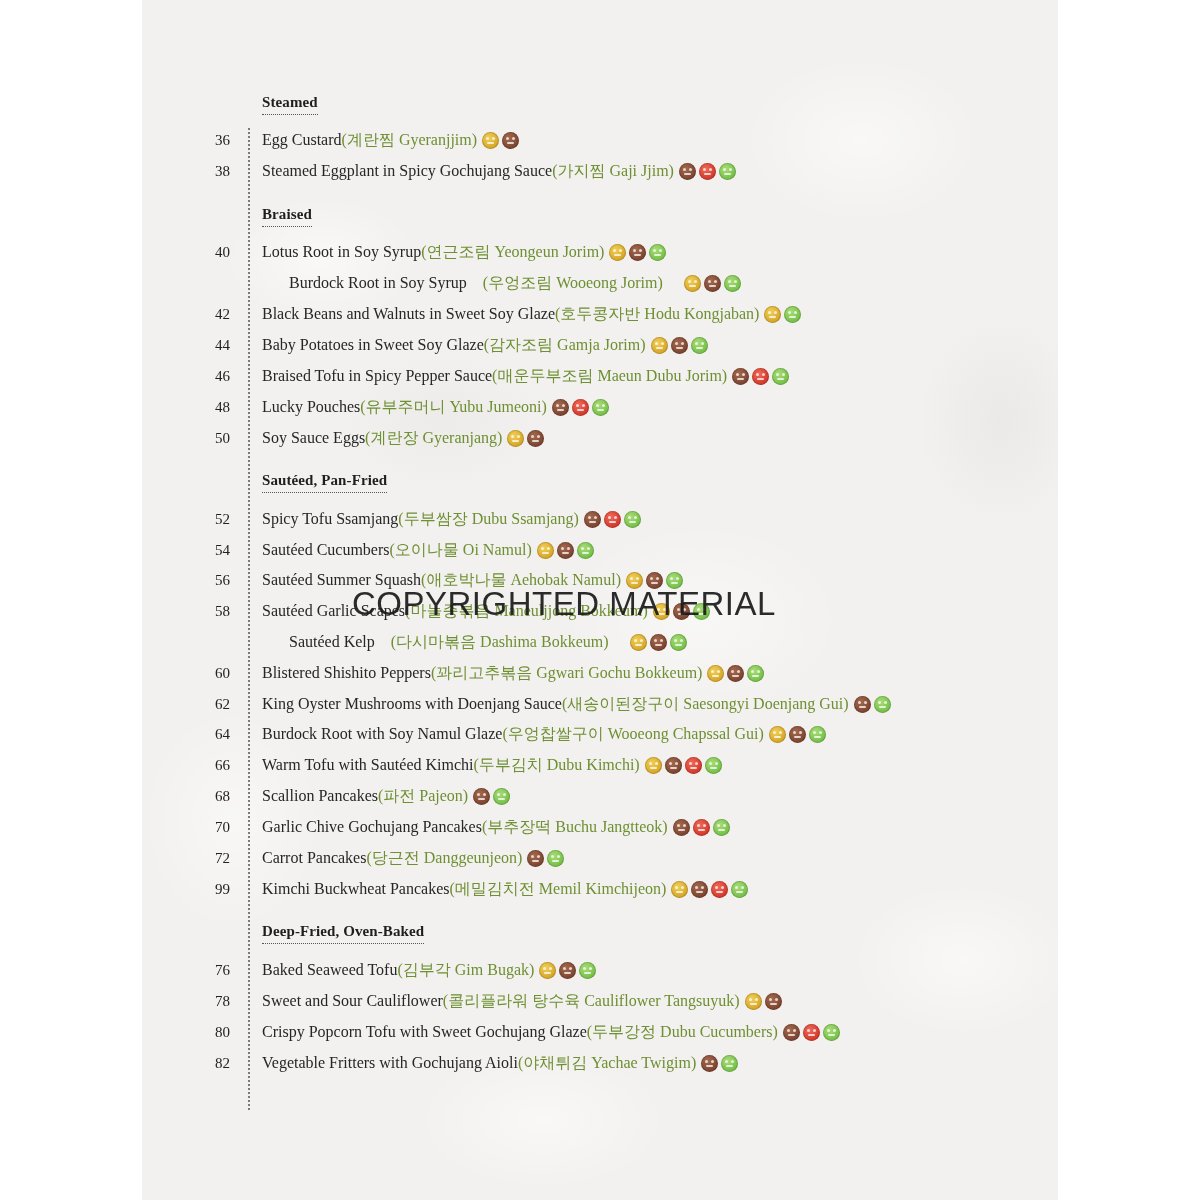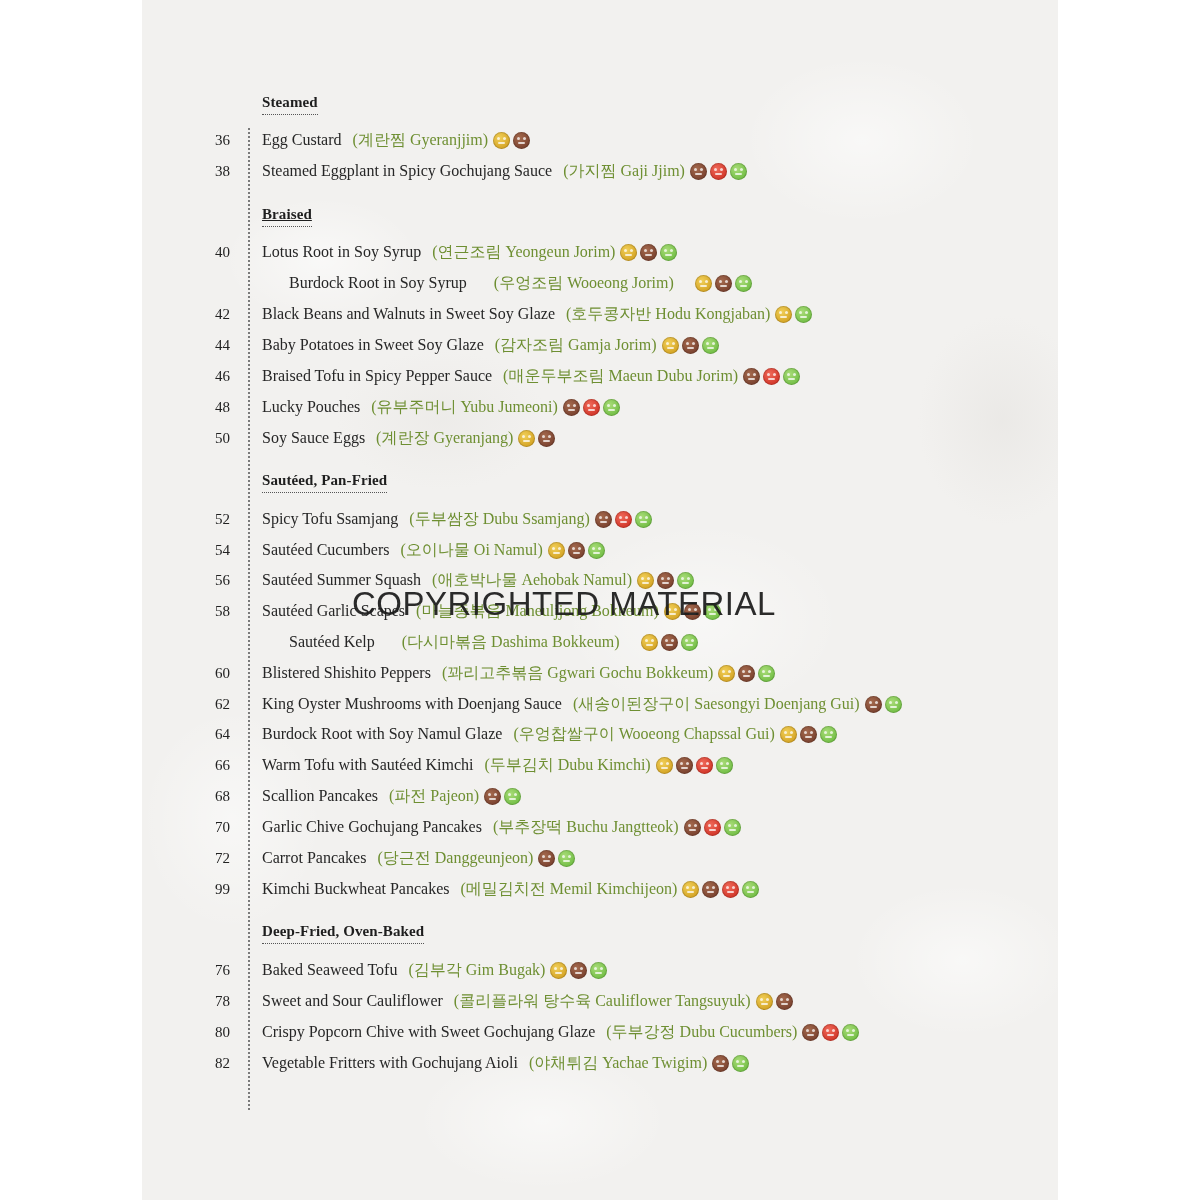--- a/index.html
+++ b/index.html
@@ -32,21 +32,21 @@
     .row {
       position: absolute; left: 0; height: 24px; display: flex; align-items: center; white-space: nowrap;
     }
     .pnum {
       position: absolute; left: 200px; width: 30px; text-align: right; font-size: 15px; color: #222;
     }
     .entry {
       position: absolute; left: 262px; display: flex; align-items: center; font-size: 16px; color: #262626;
     }
     .entry.sub { left: 289px; gap: 16px; }
-    .kor { color: #6e8f32; margin-left: 11px; }
+    .kor { color: #6e8f32; margin-left: 0; }
     .icons { display: inline-flex; margin-left: 5px; gap: 3px; }
     .ic {
       width: 17px; height: 17px; border-radius: 50%; display: inline-block; position: relative;
       box-shadow: inset 0 0 0 1px rgba(0,0,0,0.15);
     }
     .ic::before, .ic::after {
       content: ""; position: absolute; background: rgba(255,255,255,0.75); border-radius: 50%;
     }
     .ic::before { left: 4px; top: 5px; width: 3px; height: 3px; box-shadow: 6px 0 0 rgba(255,255,255,0.75); }
     .ic::after { left: 5px; top: 10px; width: 7px; height: 2px; border-radius: 1px; }
@@ -82,21 +82,21 @@
       <span class="entry">
         <span>Steamed Eggplant in Spicy Gochujang Sauce</span>
         <span class="kor">(가지찜 Gaji Jjim)</span>
         <span class="icons">
           <span class="ic savory"></span>
           <span class="ic spicy"></span>
           <span class="ic veg"></span>
         </span>
       </span>
     </div>
-    <div class="section-head" style="top: 206px; text-decoration: underline;">Braised</div>
+    <div class="section-head" style="top: 206px;">Braised</div>
     <div class="row" style="top: 240px;">
       <span class="pnum">40</span>
       <span class="entry">
         <span>Lotus Root in Soy Syrup</span>
         <span class="kor">(연근조림 Yeongeun Jorim)</span>
         <span class="icons">
           <span class="ic sweet"></span>
           <span class="ic savory"></span>
           <span class="ic veg"></span>
         </span>
@@ -348,21 +348,21 @@
         <span class="kor">(콜리플라워 탕수육 Cauliflower Tangsuyuk)</span>
         <span class="icons">
           <span class="ic sweet"></span>
           <span class="ic savory"></span>
         </span>
       </span>
     </div>
     <div class="row" style="top: 1020px;">
       <span class="pnum">80</span>
       <span class="entry">
-        <span>Crispy Popcorn Chive with Sweet Gochujang Glaze</span>
+        <span>Crispy Popcorn Tofu with Sweet Gochujang Glaze</span>
         <span class="kor">(두부강정 Dubu Cucumbers)</span>
         <span class="icons">
           <span class="ic savory"></span>
           <span class="ic spicy"></span>
           <span class="ic veg"></span>
         </span>
       </span>
     </div>
     <div class="row" style="top: 1051px;">
       <span class="pnum">82</span>

